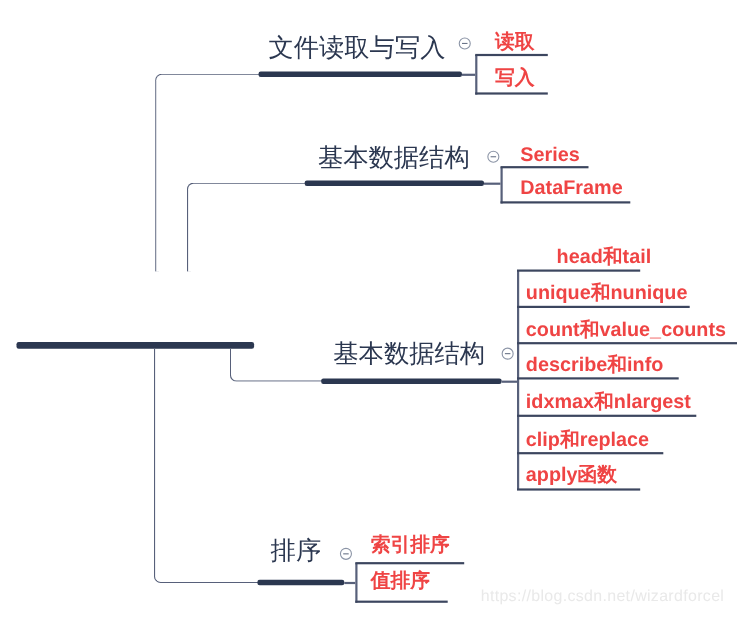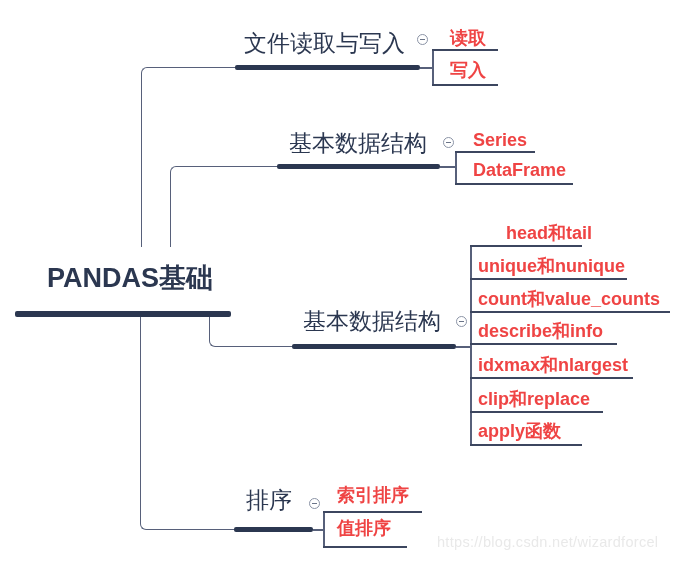--- a/index.html
+++ b/index.html
@@ -31,21 +31,20 @@
   }
   .collapse-icon .minus{display:block;width:5px;height:1.5px;background:#6a7488;}
   
   .watermark{position:absolute;font-size:14.5px;color:#e9e9e9;letter-spacing:.3px;white-space:nowrap;}
 </style>
 </head>
 <body>
 
 <div class="canvas">
 
-  <div class="topic root" style="left:47px;top:263px;">PANDAS基础</div>
   <div class="uline root-u" style="left:15px;top:311px;width:216px;"></div>
 
   <div class="elbow up" style="left:141px;top:67px;width:94px;height:179px;"></div>
   <div class="elbow up" style="left:170px;top:166px;width:107px;height:80px;"></div>
   <div class="elbow down" style="left:209px;top:317px;width:83px;height:29px;"></div>
   <div class="elbow down" style="left:140px;top:317px;width:94px;height:212px;"></div>
 
   <div class="topic branch" style="left:244px;top:30px;">文件读取与写入</div>
   <div class="collapse-icon" style="left:417px;top:34px;">
       <span class="minus"></span>

